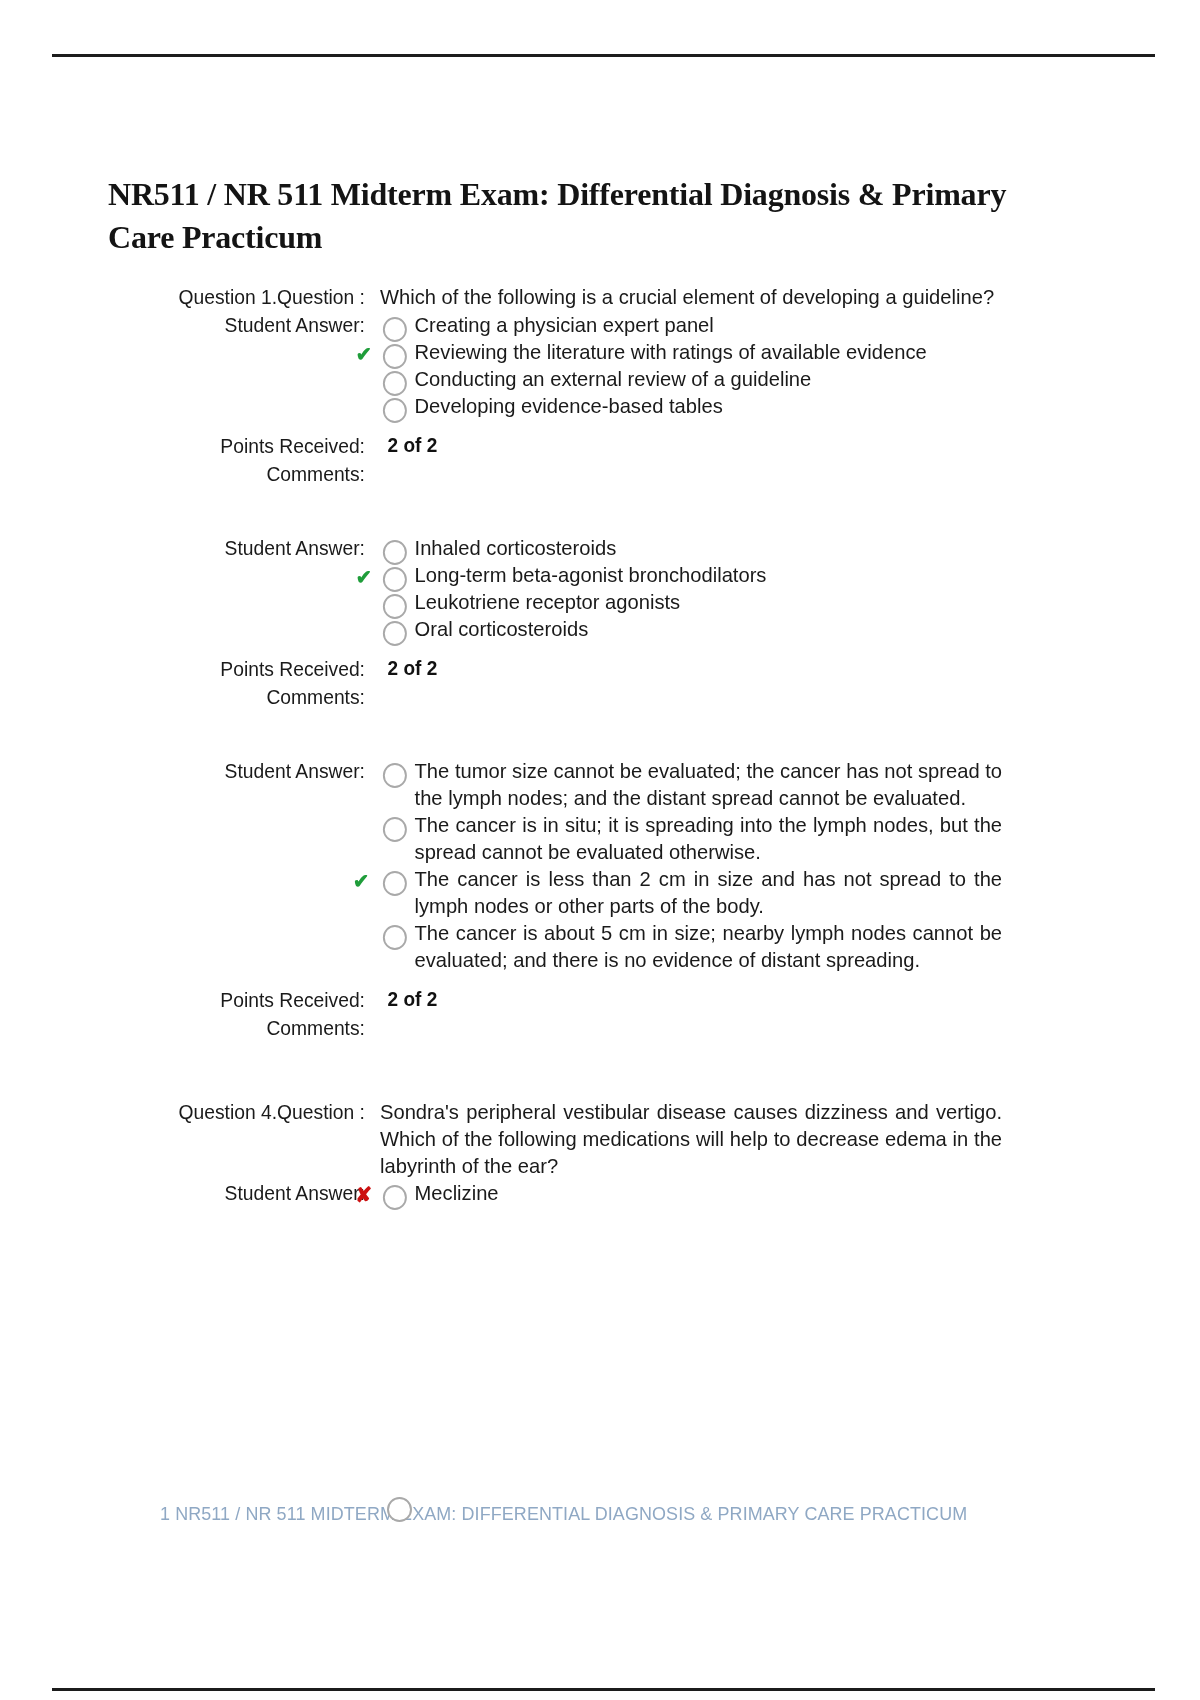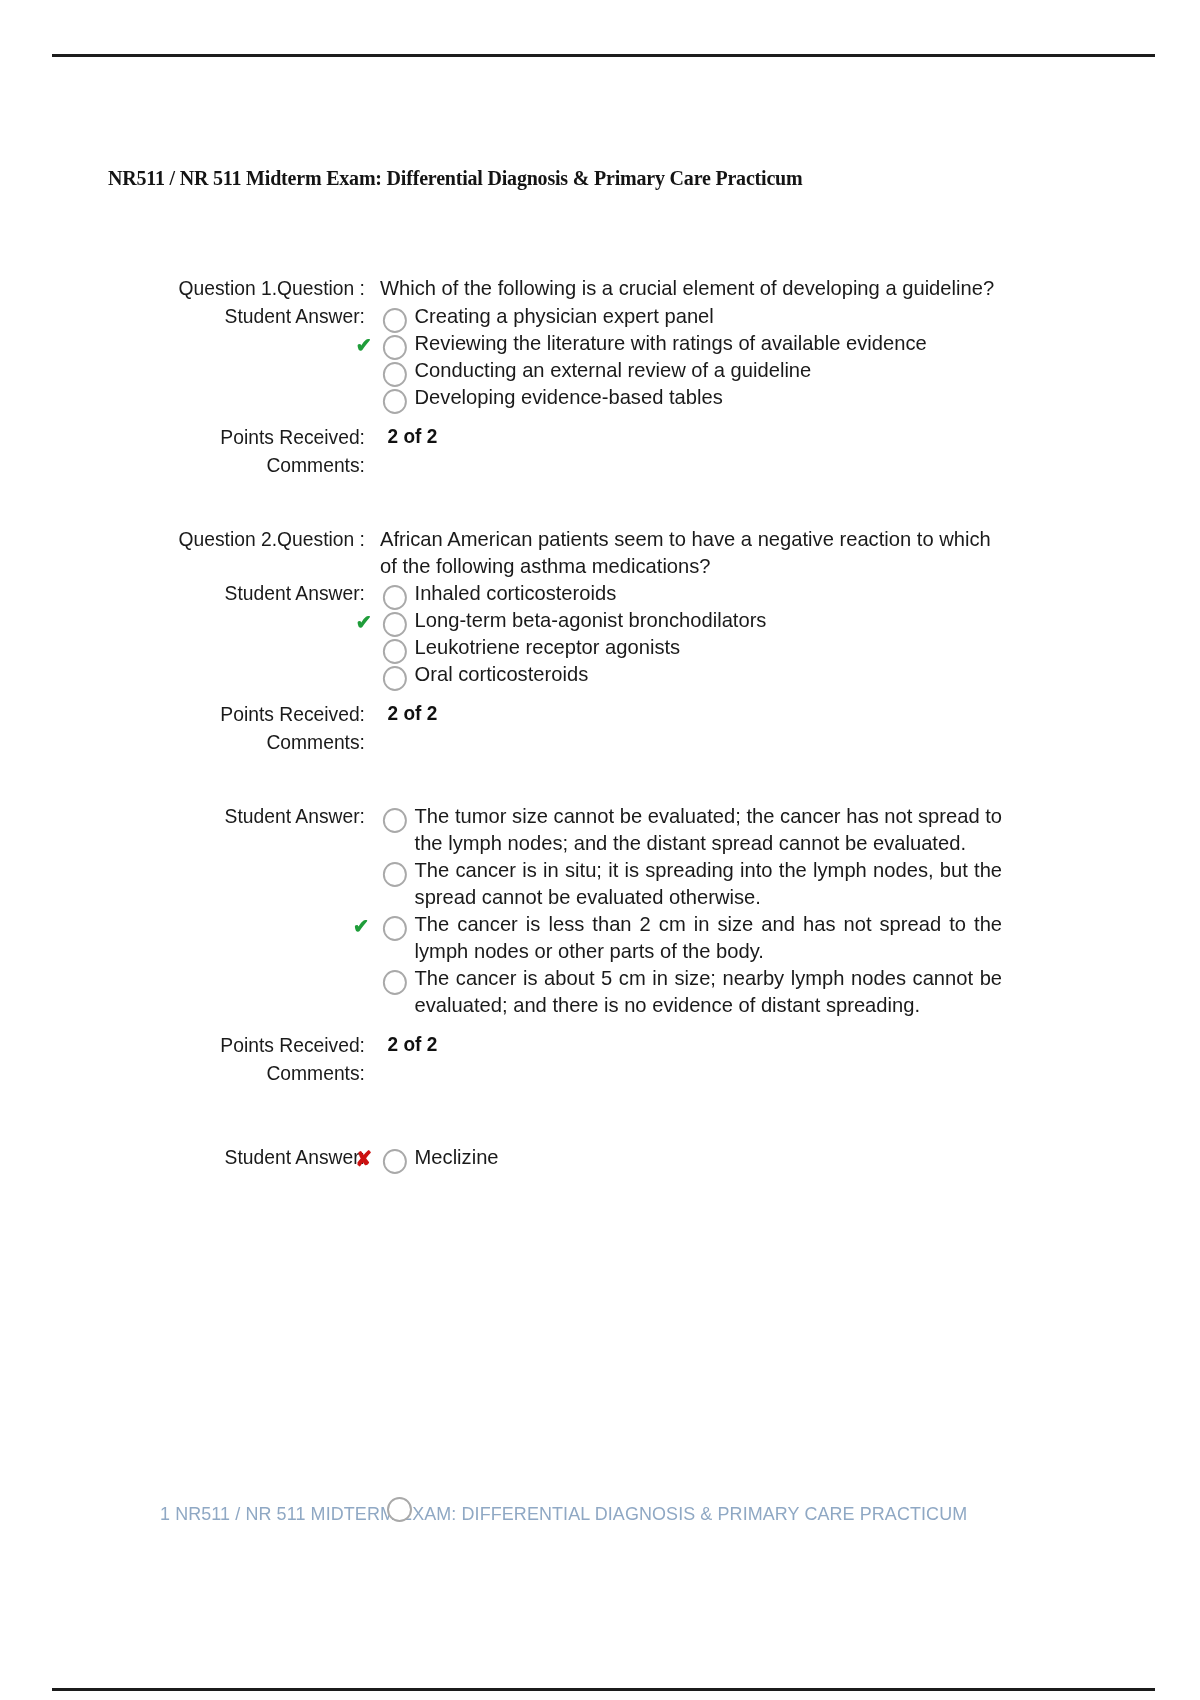--- a/index.html
+++ b/index.html
@@ -35,31 +35,31 @@
   .rule.bottom { top: 1688px; }
 
   
   .doc-title {
     position: absolute;
     left: 108px;
     top: 152px;
     width: 900px;
     font-family: "Liberation Serif", serif;
     font-weight: bold;
-    font-size: 20px;
+    font-size: 32px;
     line-height: 1.32;
     letter-spacing: -0.2px;
     color: #141414;
   }
 
   
   .content {
     position: absolute;
     left: 108px;
-    top: 274px;
+    top: 283px;
     width: 920px;
   }
 
   .qblock { position: relative; }
 
   .row {
     position: relative;
     display: flex;
     align-items: flex-start;
   }
@@ -229,24 +229,20 @@
 
       <div class="row">
         <div class="label">Comments:</div>
         <div class="qtext"></div>
       </div>
     </div>
 
     <div class="spacer-md"></div>
 
     <div class="qblock">
-      <div class="row">
-        <div class="label qlabel">Question 2.Question :</div>
-        <div class="qtext">African American patients seem to have a negative reaction to which of the following asthma medications?</div>
-      </div>
 
       <div class="row">
         <div class="label">Student Answer:</div>
         <div class="options">
           <div class="option">
             <span class="radio"></span>
             <span>Inhaled corticosteroids</span>
           </div>
           <div class="option">
             <span class="mark correct">✔</span>
@@ -313,20 +309,24 @@
 
       <div class="row">
         <div class="label">Comments:</div>
         <div class="qtext"></div>
       </div>
     </div>
 
     <div class="spacer-lg"></div>
 
     <div class="qblock">
+      <div class="row">
+        <div class="label qlabel">Question 4.Question :</div>
+        <div class="qtext justify">Sondra's peripheral vestibular disease causes dizziness and vertigo. Which of the following medications will help to decrease edema in the labyrinth of the ear?</div>
+      </div>
 
       <div class="row">
         <div class="label">Student Answer:</div>
         <div class="options">
           <div class="option">
             <span class="mark wrong">✘</span>
             <span class="radio"></span>
             <span>Meclizine</span>
           </div>
         </div>

